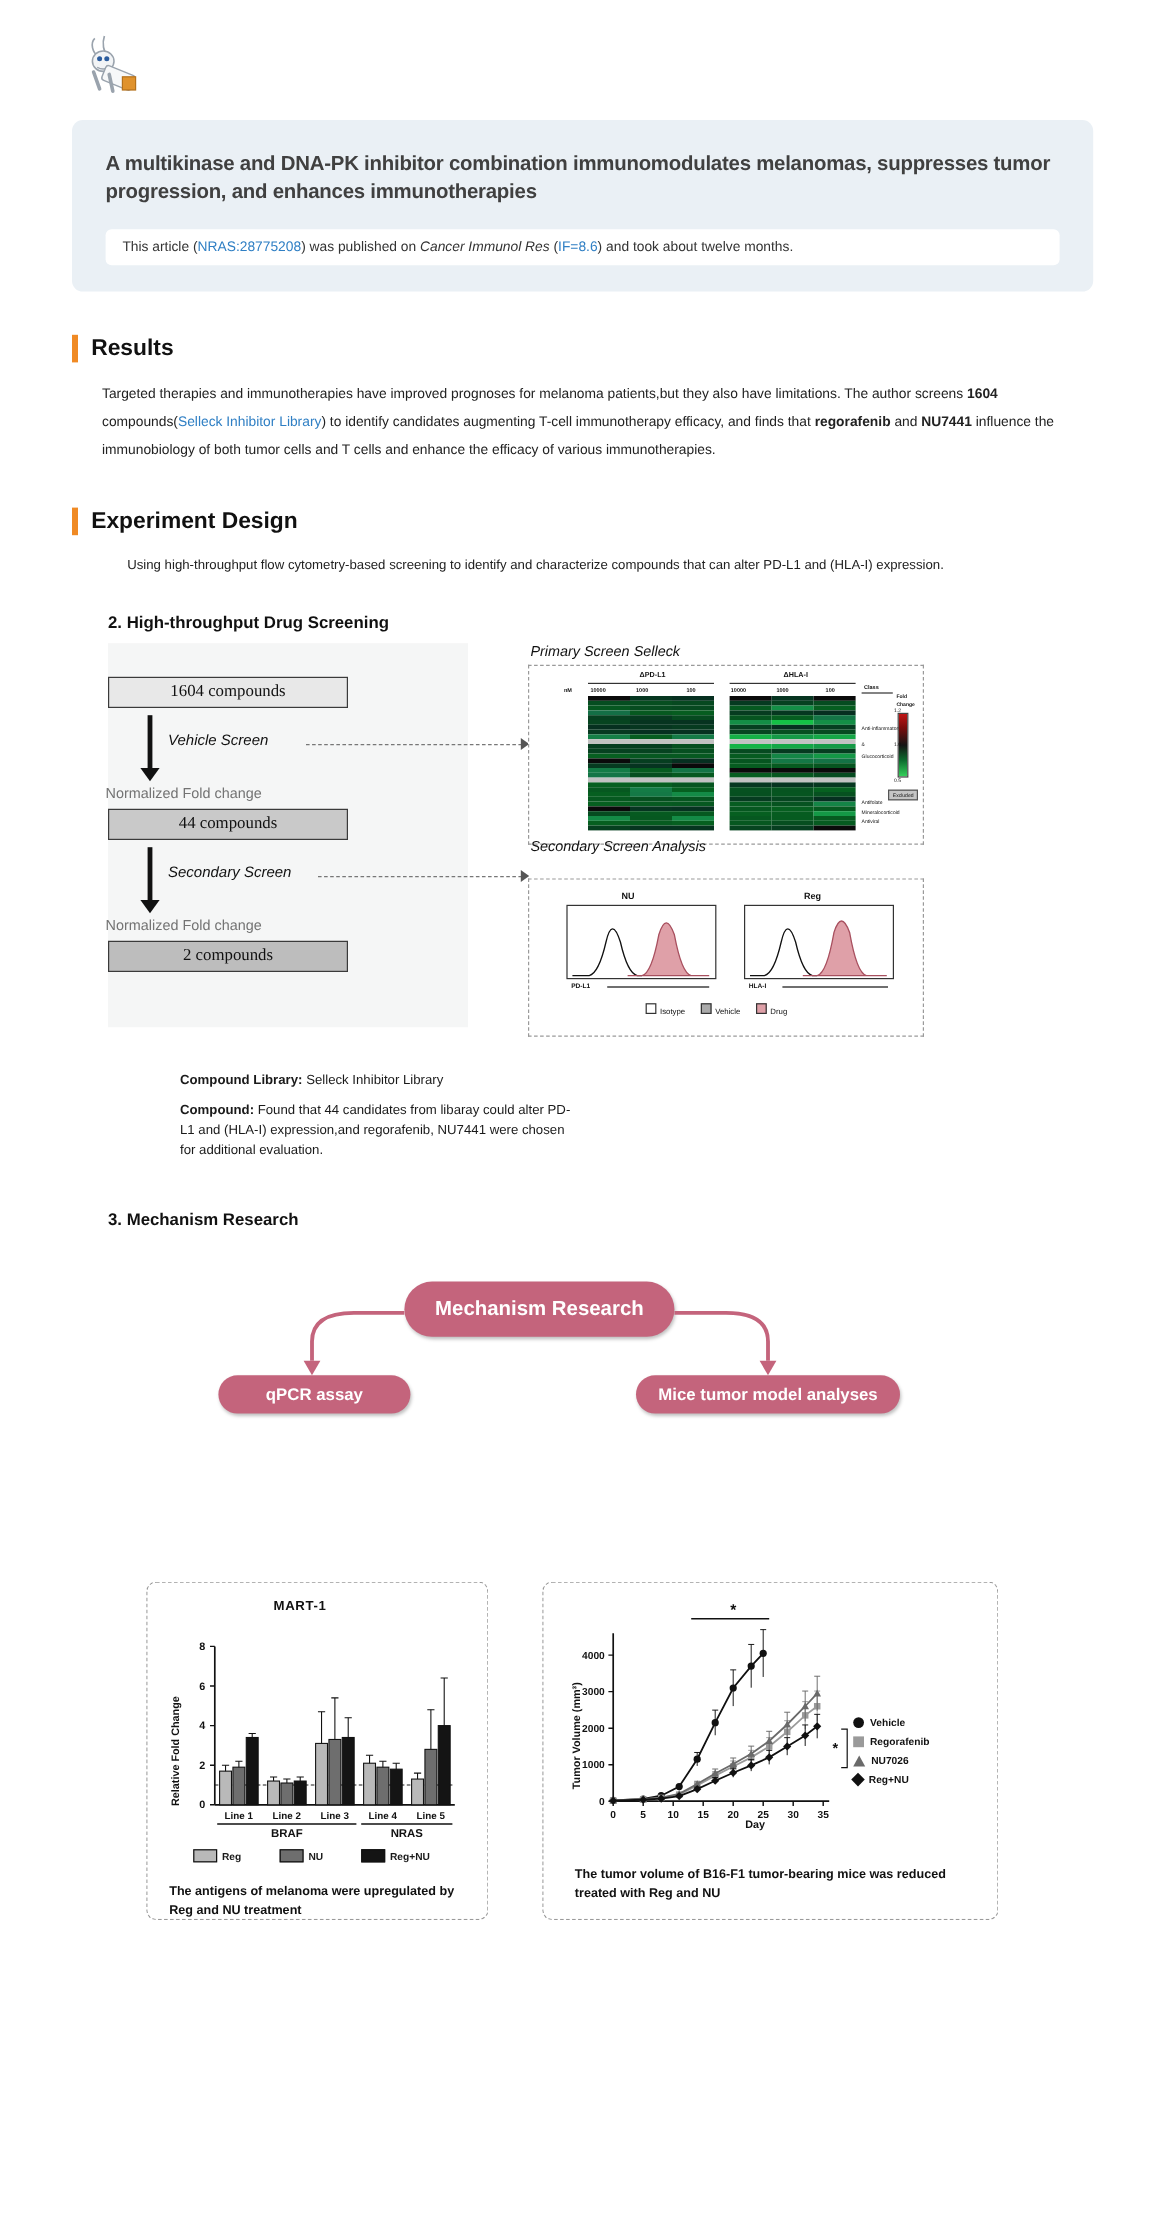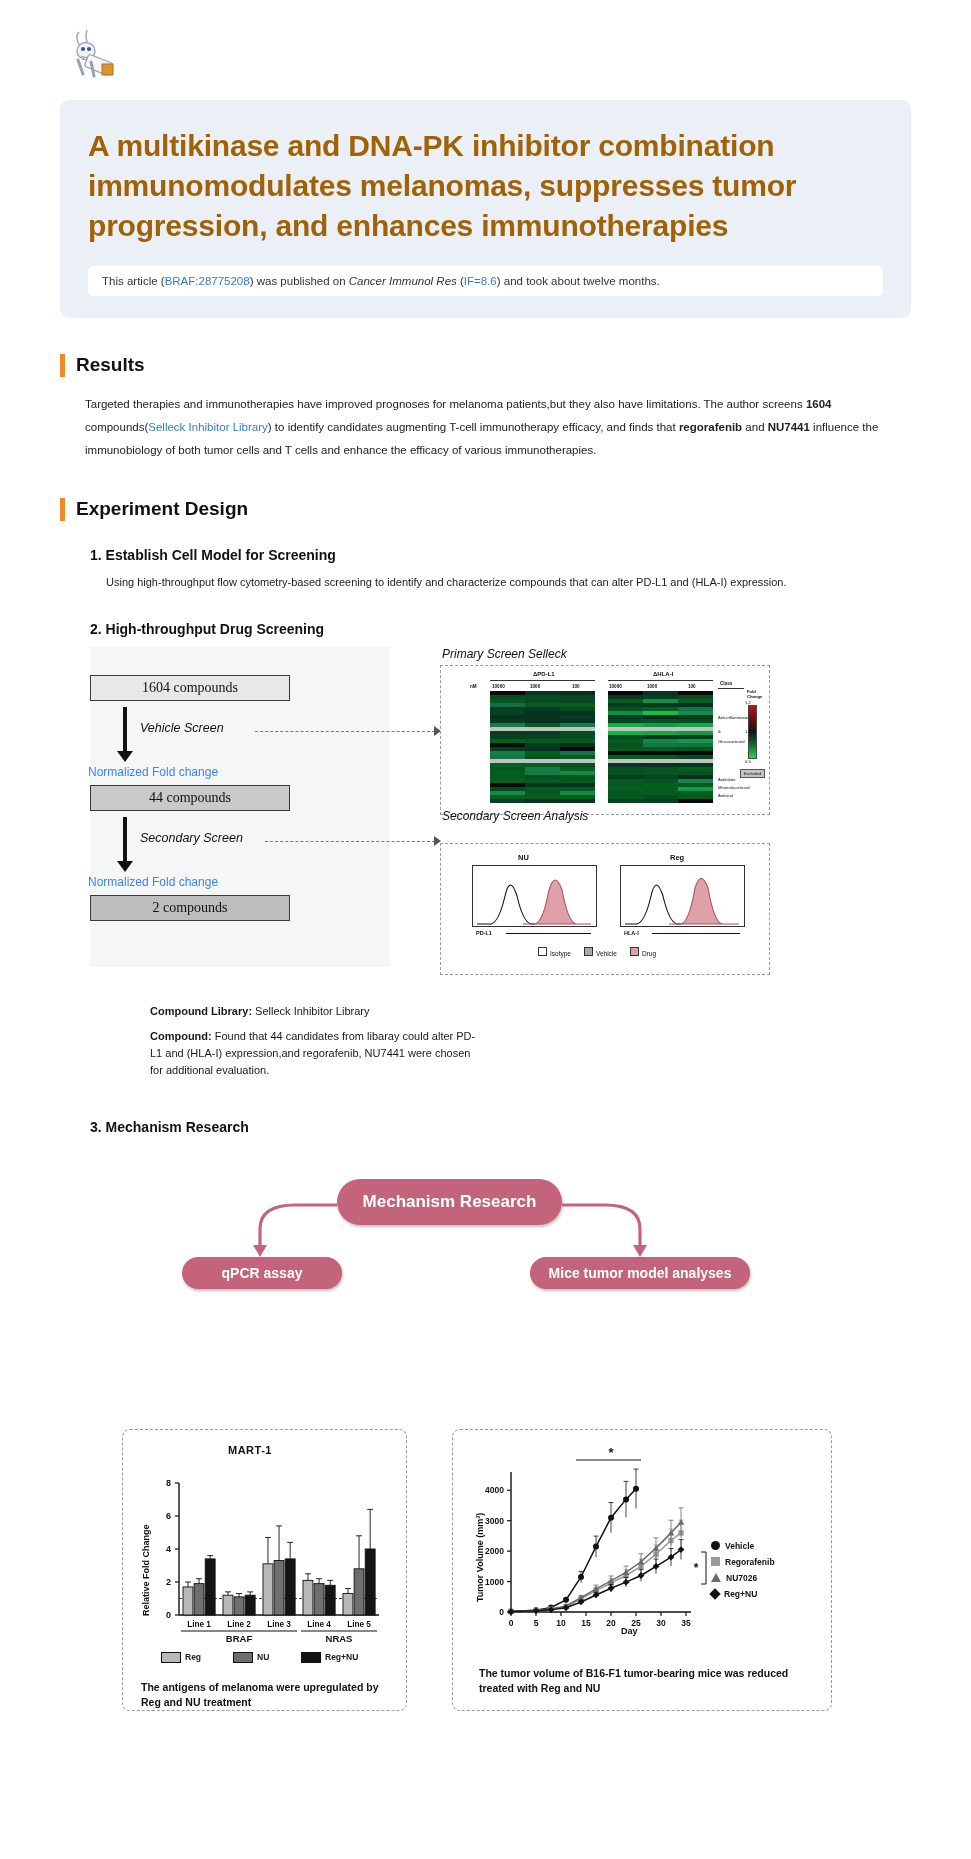--- a/index.html
+++ b/index.html
@@ -27,21 +27,21 @@
   .brand-underline {
     position: absolute; left: 2px; bottom: -5px; height: 3px; width: 232px; background: #1b5ba8;
   }
 
   
   .title-card {
     background: #eaf0f5; border-radius: 9px;
     padding: 26px 28px 22px 28px; margin-top: 8px;
   }
   .title-card h1 {
-    font-size: 30px; line-height: 1.33; font-weight: bold; color: #a16207;
+    font-size: 17px; line-height: 1.33; font-weight: bold; color: #404040;
     letter-spacing: -0.2px;
   }
   .pmid-bar {
     margin-top: 20px; background: #ffffff; border-radius: 5px;
     padding: 9px 14px; font-size: 11.5px; color: #333;
   }
   .lnk { color: #2f7fc4; }
   .ital { font-style: italic; }
 
   
@@ -88,21 +88,21 @@
   }
   .ah1 { top: 104px; }
   .ah2 { top: 214px; }
   .flow-lbl {
     position: absolute; font-style: italic; font-size: 12.5px; color: #111;
     font-family: "Liberation Sans", sans-serif; white-space: nowrap;
   }
   .fl1 { left: 80px; top: 74px; }
   .fl2 { left: 80px; top: 184px; }
   .norm-lbl {
-    position: absolute; left: 28px; font-size: 12px; color: #3b82f6; white-space: nowrap;
+    position: absolute; left: 28px; font-size: 12px; color: #737373; white-space: nowrap;
   }
   .nl1 { top: 118px; }
   .nl2 { top: 228px; }
   .dash-h {
     position: absolute; height: 0; border-top: 1px dashed #777;
   }
   .dh1 { left: 195px; top: 84px; width: 180px; }
   .dh2 { left: 205px; top: 194px; width: 170px; }
   .dash-arrow {
     position: absolute; width: 0; height: 0;
@@ -207,36 +207,35 @@
         <rect x="24" y="28" width="26" height="13" rx="2.5" transform="rotate(22 24 28)" fill="#f7f8f9" stroke="#9aa3ad" stroke-width="1.2"></rect>
         <rect x="37" y="38" width="11" height="11" fill="#e0922c" stroke="#b5711a" stroke-width="1"></rect>
         <path d="M13 34 l5 14 M26 36 l3 14" stroke="#9aa3ad" stroke-width="3" fill="none" stroke-linecap="round"></path>
       </svg>
     </div>
   </div>
 
   <div class="title-card">
     <h1>A multikinase and DNA-PK inhibitor combination immunomodulates melanomas, suppresses tumor progression, and enhances immunotherapies</h1>
     <div class="pmid-bar">
-      <span>This article (</span><span class="lnk">BRAF:28775208</span><span>) was published on </span><span class="ital">Cancer Immunol Res</span><span> (</span><span class="lnk">IF=8.6</span><span>) and took about  twelve months.</span>
+      <span>This article (</span><span class="lnk">NRAS:28775208</span><span>) was published on </span><span class="ital">Cancer Immunol Res</span><span> (</span><span class="lnk">IF=8.6</span><span>) and took about  twelve months.</span>
     </div>
   </div>
 
   <div class="sec-head">
     <span class="sec-bar"></span>
     <h2>Results</h2>
   </div>
   <p class="para"><span>Targeted therapies and immunotherapies have improved prognoses for melanoma patients,but they also have limitations. The author screens </span><span class="b">1604</span><span> compounds(</span><span class="lnk">Selleck Inhibitor Library</span><span>) to identify candidates augmenting T-cell immunotherapy efficacy, and finds that </span><span class="b">regorafenib</span><span> and </span><span class="b">NU7441</span><span> influence the immunobiology of both tumor cells and T cells and enhance the efficacy of various immunotherapies.</span></p>
 
   <div class="sec-head">
     <span class="sec-bar"></span>
     <h2>Experiment Design</h2>
   </div>
 
-  <div class="subhead">1. Establish Cell Model for Screening</div>
   <div class="subpara">Using high-throughput flow cytometry-based screening to identify and characterize compounds that can alter PD-L1 and (HLA-I) expression.</div>
 
   <div class="subhead" style="margin-top:30px">2. High-throughput Drug Screening</div>
 
   <div class="screen-row">
 
     <div class="flow-panel"></div>
 
     <div class="flowbox fb1">1604 compounds</div>
     <div class="arrow-v a1"></div>

